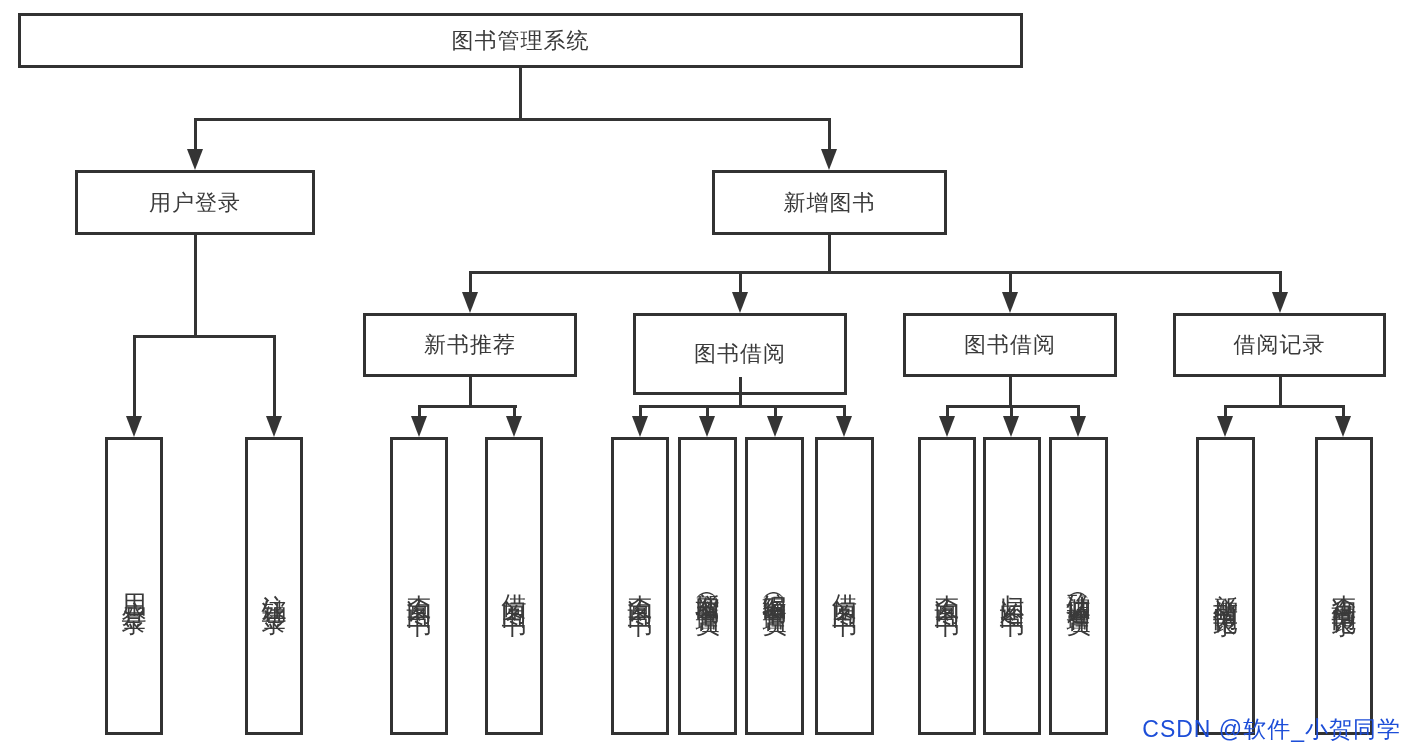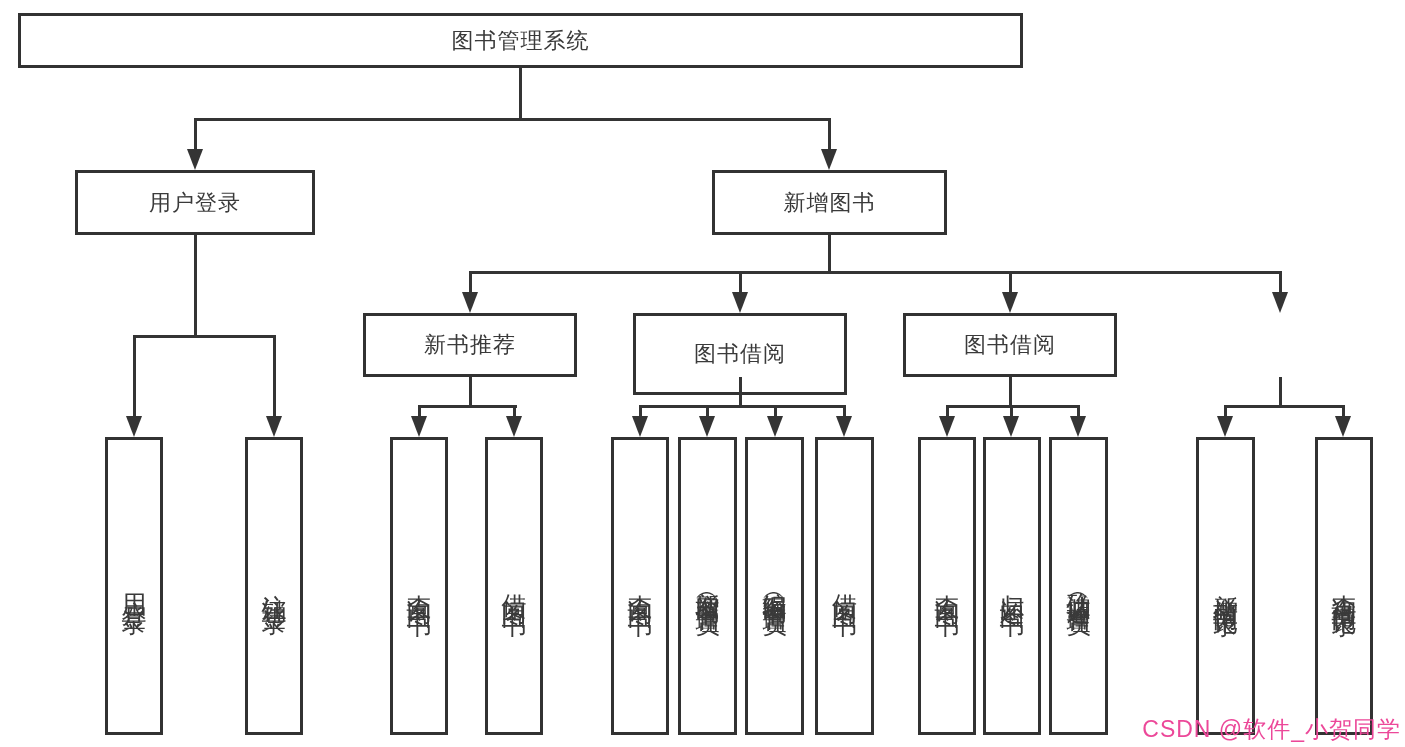--- a/index.html
+++ b/index.html
@@ -35,21 +35,21 @@
   .arrow{
     position:absolute; width:0; height:0;
     border-left:8px solid transparent;
     border-right:8px solid transparent;
     border-top:21px solid #343434;
   }
   .watermark{
     position:absolute;
     top:714px; right:4px;
     font-size:23px;
-    color:#ec4899;
+    color:#1d4ed8;
     letter-spacing:1px;
     white-space:nowrap;
   }
 </style>
 </head>
 <body>
 
 <div id="canvas">
 
   <div class="node node-h" style="left:18px;top:13px;width:1005px;height:55px;">
@@ -64,20 +64,23 @@
   </div>
 
   <div class="node node-h" style="left:363px;top:313px;width:214px;height:64px;">
     <span>新书推荐</span>
   </div>
   <div class="node node-h" style="left:633px;top:313px;width:214px;height:82px;">
     <span>图书借阅</span>
   </div>
   <div class="node node-h" style="left:903px;top:313px;width:214px;height:64px;">
     <span>图书借阅</span>
+  </div>
+  <div class="node node-h" style="left:1173px;top:313px;width:213px;height:64px;">
+    <span>借阅记录</span>
   </div>
 
   <div class="node node-v" style="left:105px;top:437px;width:58px;height:298px;">
     <span class="vtext">用户登录</span>
   </div>
   <div class="node node-v" style="left:245px;top:437px;width:58px;height:298px;">
     <span class="vtext">注销登录</span>
   </div>
 
   <div class="node node-v" style="left:390px;top:437px;width:58px;height:298px;">

